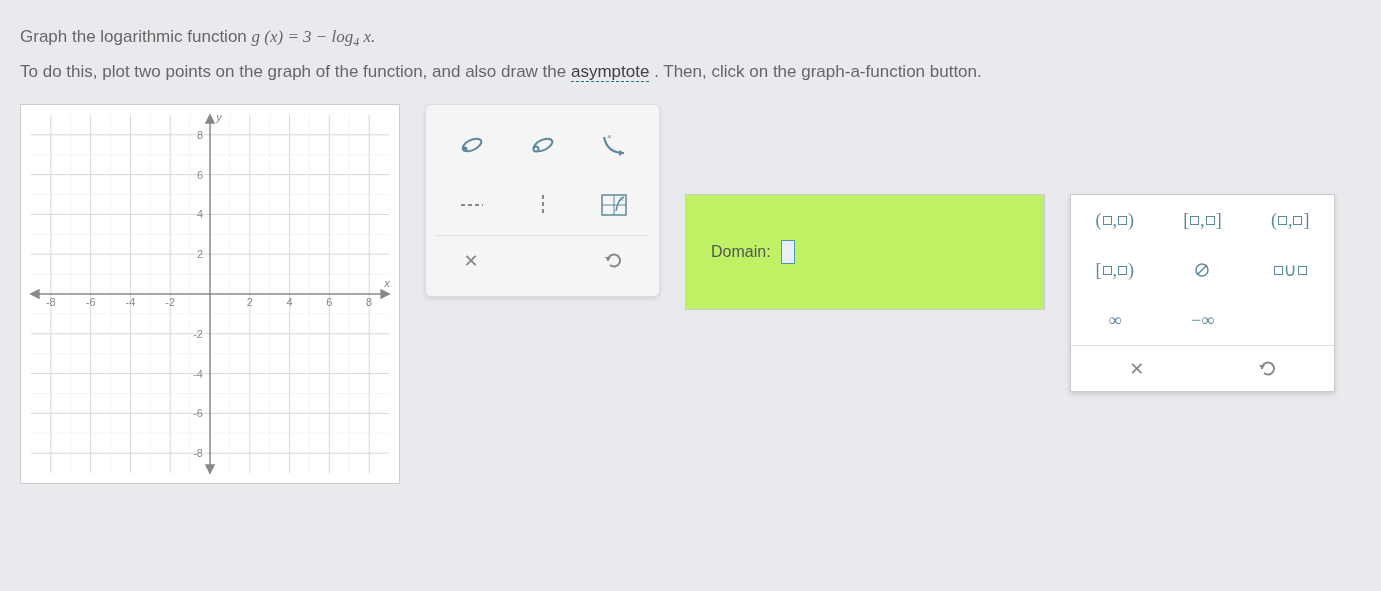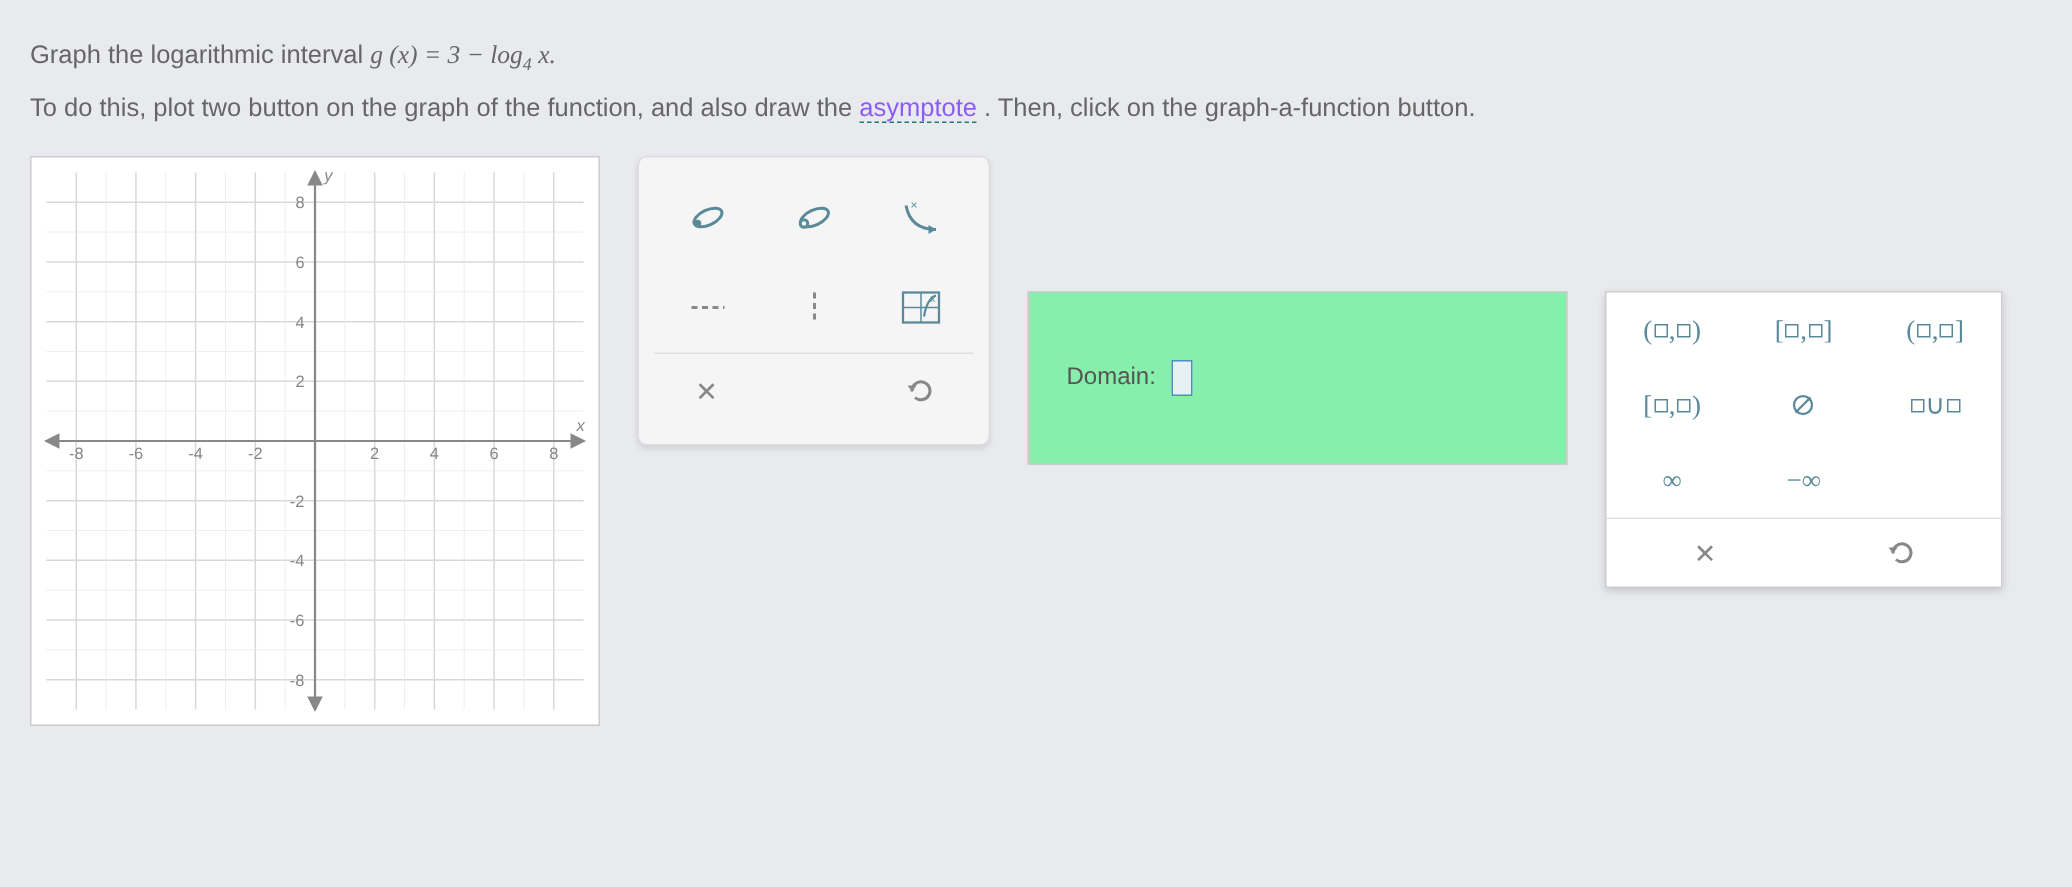--- a/index.html
+++ b/index.html
@@ -13,21 +13,21 @@
       padding: 20px 20px 0 20px;
     }
     .question-text {
       font-size: 17px;
       line-height: 2;
       color: #666;
       margin-bottom: 8px;
     }
     .math { font-style: italic; font-family: Liberation Serif, serif; }
     .sub { font-size: 0.7em; vertical-align: sub; }
-    .link-term { color: #8b5cf6; border-bottom: 1px dashed #1a7a7a; cursor: pointer; }
+    .link-term { color: #404040; border-bottom: 1px dashed #1a7a7a; cursor: pointer; }
     .workspace {
       display: flex;
       align-items: flex-start;
       gap: 25px;
       margin-top: 15px;
     }
     .graph-container {
       width: 380px;
       height: 380px;
       background: #fff;
@@ -66,21 +66,21 @@
       padding: 10px 20px;
       border-top: 1px solid #e0e0e0;
     }
     .ctrl-btn {
       width: 30px; height: 30px;
       display: flex; align-items: center; justify-content: center;
       cursor: pointer; color: #888; font-size: 18px;
     }
     .dr-panel {
       width: 360px;
-      background: #86efac;
+      background: #bef264;
       border: 1px solid #ccc;
       padding: 20px 25px;
       margin-top: 90px;
     }
     .dr-row {
       display: flex;
       align-items: center;
       margin: 25px 0;
       font-size: 16px;
       color: #555;
@@ -134,27 +134,27 @@
       border: 1px solid #5a8a9a;
       margin: 0 1px;
       vertical-align: middle;
     }
   </style>
 </head>
 <body>
 
 <div class="question-text">
   <div>
-    <span>Graph the logarithmic interval </span>
+    <span>Graph the logarithmic function </span>
     <span class="math">
       <span>g (x) = 3 − log</span><span class="sub">4</span><span> x.</span>
     </span>
   </div>
   <div>
-    <span>To do this, plot two button on the graph of the function, and also draw the </span>
+    <span>To do this, plot two points on the graph of the function, and also draw the </span>
     <span class="link-term">asymptote</span>
     <span>. Then, click on the graph-a-function button.</span>
   </div>
 </div>
 
 <div class="workspace">
 
   <div class="graph-container">
     <svg class="grid-svg" viewBox="0 0 380 380">
       <g stroke="#d8d8d8" stroke-width="1">

